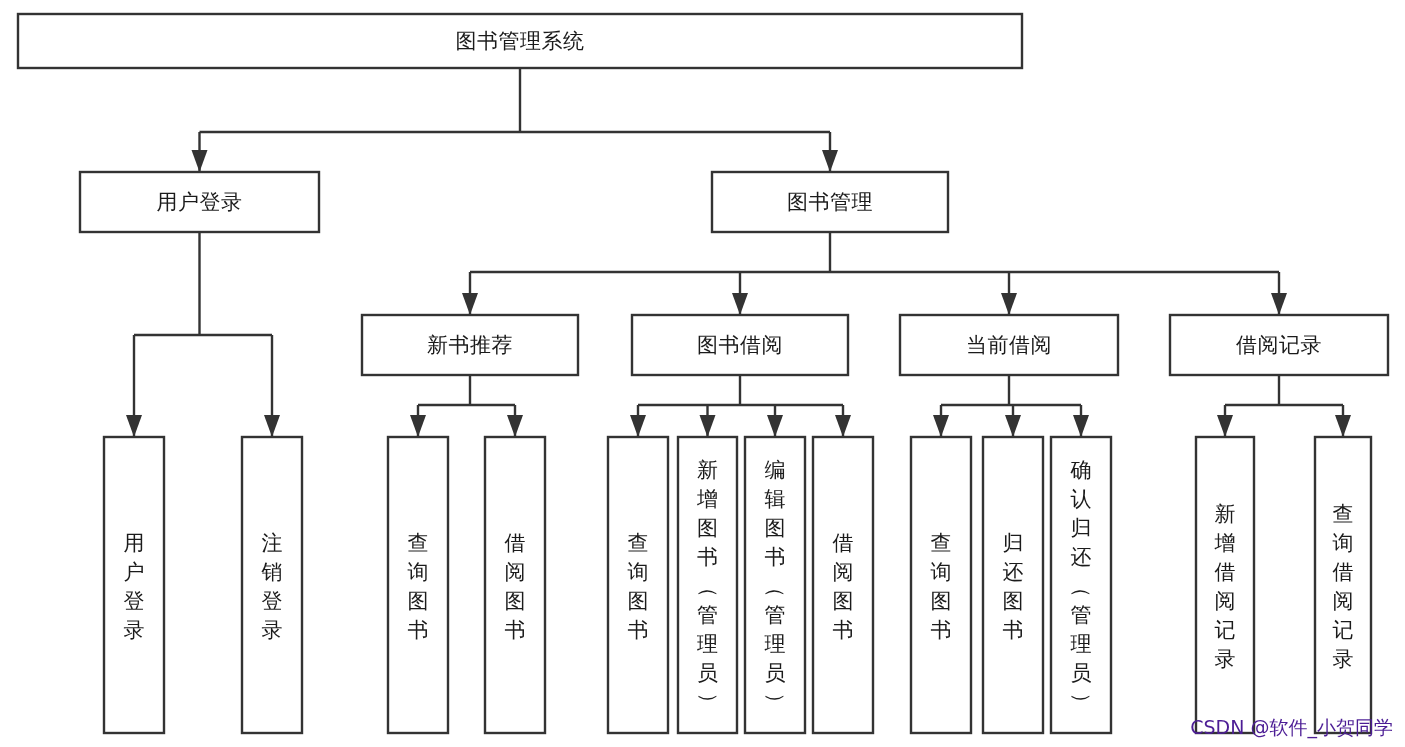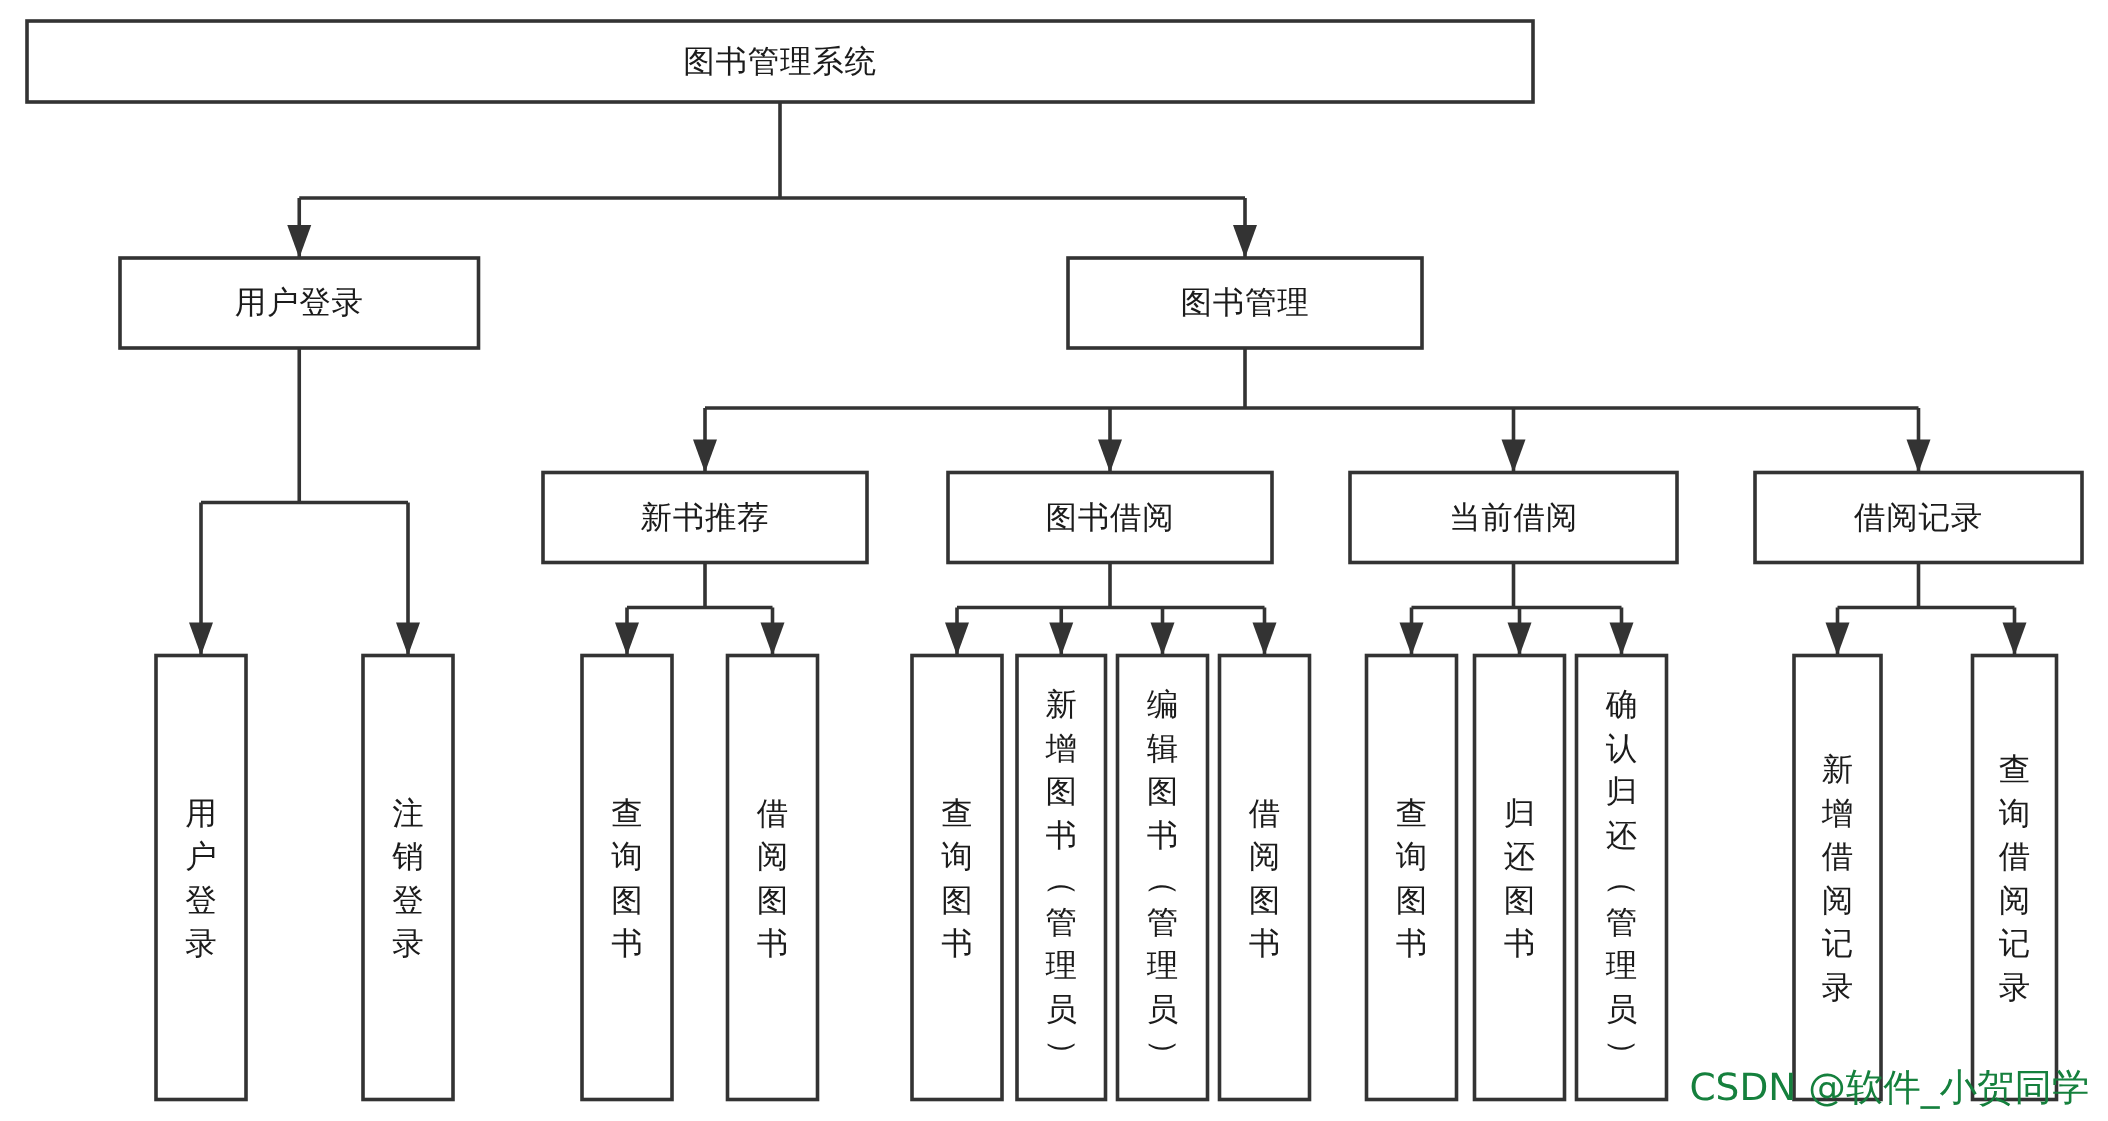--- a/index.html
+++ b/index.html
@@ -54,22 +54,22 @@
     font-family: "DejaVu Sans", "Liberation Sans", sans-serif;
     font-size: 21px;
     fill: #1b1b1b;
     letter-spacing: 0px;
   }
   .watermark-text {
     position: absolute;
     right: 12px;
     bottom: 6px;
     font-family: "DejaVu Sans", "Liberation Sans", sans-serif;
-    font-size: 25px;
-    color: #15803d;
+    font-size: 19px;
+    color: #4c1d95;
     white-space: nowrap;
     user-select: none;
     pointer-events: none;
   }
 </style>
 </head>
 <body>
 
 <div id="diagram-root">
   <svg class="diagram-canvas" id="diagram-svg" viewBox="0 0 1405 747" xmlns="http://www.w3.org/2000/svg">

